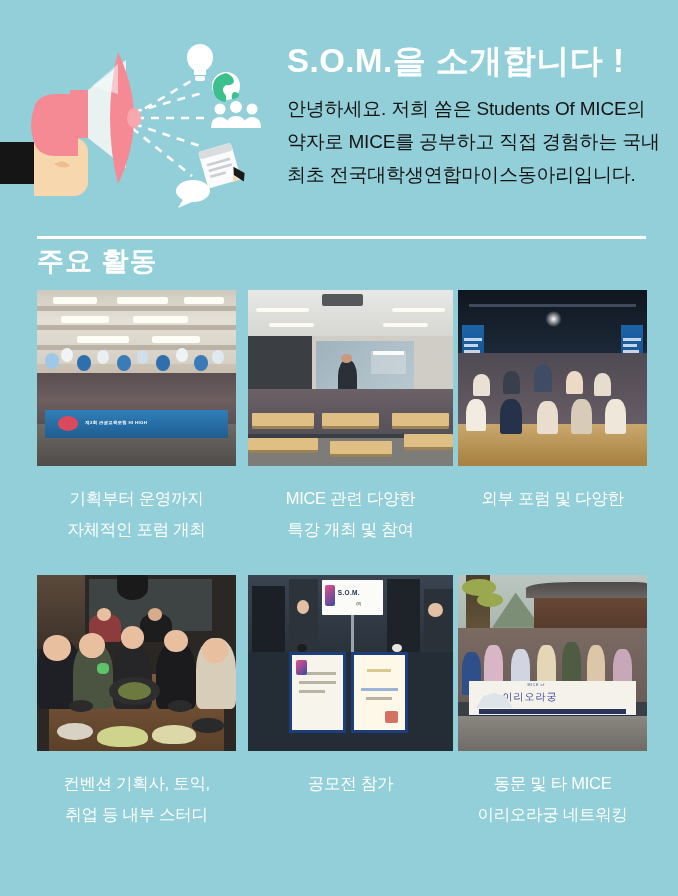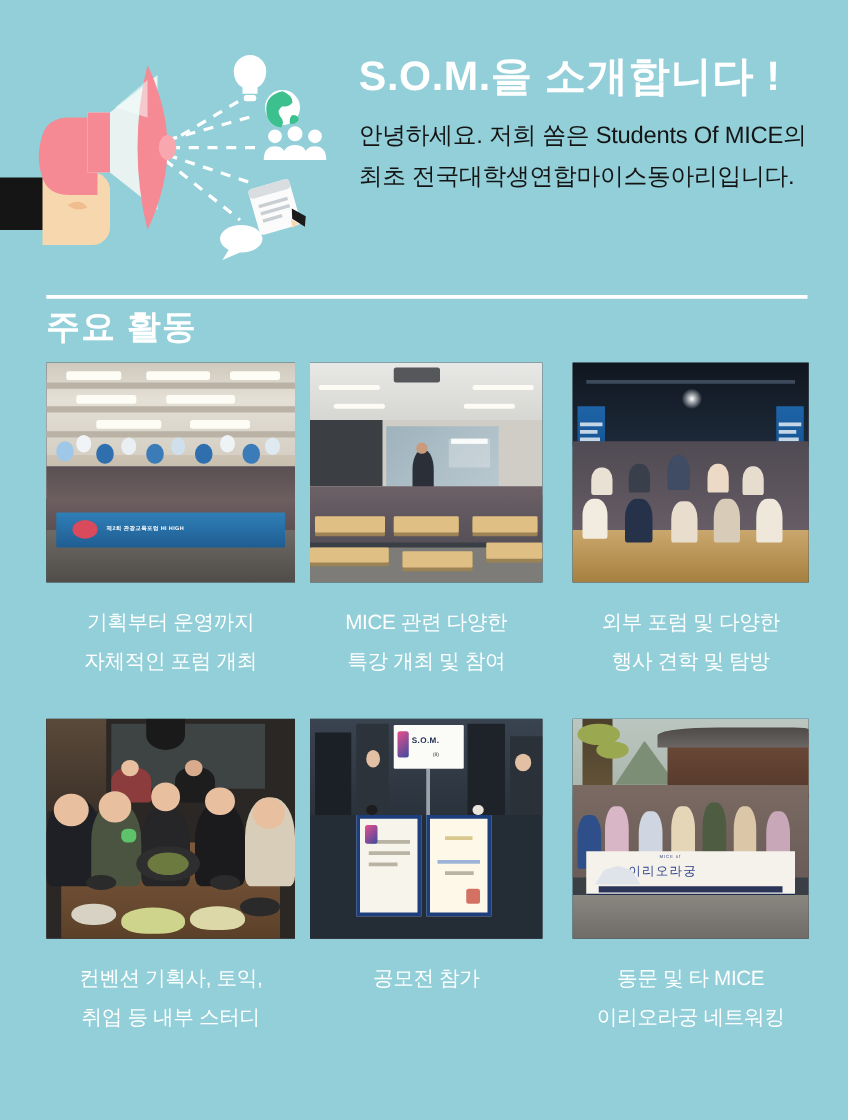--- a/index.html
+++ b/index.html
@@ -35,21 +35,21 @@
   .section-title {
     position:absolute; left:37px; top:243px;
     font-size:27px; font-weight:bold; color:#ffffff; letter-spacing:1px;
   }
 
   
   .grid { position:absolute; left:0; top:290px; width:678px; }
   .row { position:relative; height:285px; }
   .cell { position:absolute; top:0; }
   .cell.c1 { left:37px;  width:199px; }
-  .cell.c2 { left:248px; width:186px; }
+  .cell.c2 { left:248px; width:205px; }
   .cell.c3 { left:458px; width:189px; }
 
   .photo {
     position:relative; width:100%; height:176px;
     overflow:hidden; background:#3a3f46;
   }
   .row2 .photo { height:176px; }
 
   .caption {
     margin-top:17px; text-align:center; color:#ffffff;
@@ -256,20 +256,21 @@
           <ellipse cx="17" cy="11" rx="17" ry="11" fill="#ffffff"></ellipse>
           <path d="M8 18 l-6 10 l14 -6 z" fill="#ffffff"></path>
         </g>
       </svg>
     </div>
 
     <div class="hero-text">
       <div class="hero-title">S.O.M.을 소개합니다 !</div>
       <div class="hero-body">
         <span>안녕하세요. 저희 쏨은 Students Of MICE의</span>
+        <span>약자로 MICE를 공부하고 직접 경험하는 국내</span>
         <span>최초 전국대학생연합마이스동아리입니다.</span>
       </div>
     </div>
   </div>
 
   <div class="divider"></div>
   <div class="section-title">주요 활동</div>
 
   <div class="grid">
 
@@ -376,21 +377,20 @@
             <div class="b" style="left:72%;top:47%;width:9%;height:13%;background:#e6ddcf;border-radius:46% 46% 10% 10%"></div>
             <div class="b" style="left:4%;top:62%;width:11%;height:18%;background:#f2ece0;border-radius:42% 42% 8% 8%"></div>
             <div class="b" style="left:22%;top:62%;width:12%;height:20%;background:#25324a;border-radius:42% 42% 8% 8%"></div>
             <div class="b" style="left:42%;top:63%;width:11%;height:19%;background:#e9ddcd;border-radius:42% 42% 8% 8%"></div>
             <div class="b" style="left:60%;top:62%;width:11%;height:20%;background:#d8cbb8;border-radius:42% 42% 8% 8%"></div>
             <div class="b" style="left:78%;top:62%;width:11%;height:20%;background:#efe7da;border-radius:42% 42% 8% 8%"></div>
           </div>
         </div>
         <div class="caption">
           <span>외부 포럼 및 다양한</span>
-          <span>행사 견학 및 탐방</span>
         </div>
       </div>
     </div>
 
     <div class="row row2">
 
       <div class="cell c1">
         <div class="photo">
           <div class="sc">
             <div class="b p4-bg"></div>

